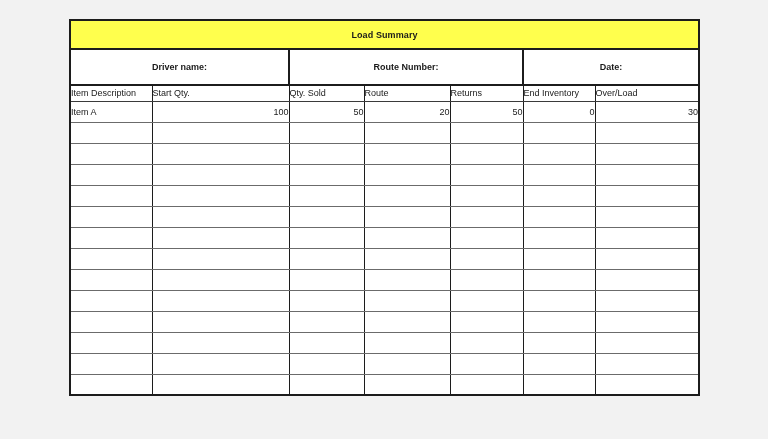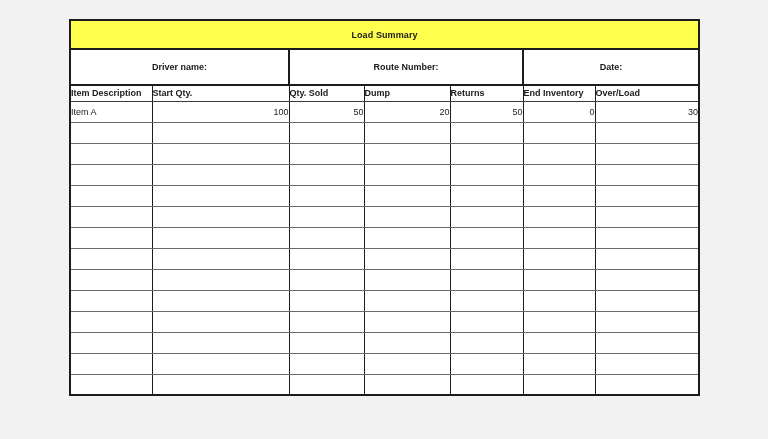--- a/index.html
+++ b/index.html
@@ -69,21 +69,21 @@
     border-left: 2px solid #1c1c1c !important;
     border-right: 2px solid #1c1c1c !important;
     border-bottom: 2px solid #1c1c1c !important;
     border-top: 2px solid #1c1c1c !important;
     margin-top: 28px;
   }
   .info-cell:first-child { border-left: 2px solid #1c1c1c !important; }
 
   
   .colhead {
-    font-weight: bold;
+    font-weight: normal;
     font-size: 8.7px;
     text-align: left;
     padding-left: 3px;
     height: 16px !important;
     border-top: 2px solid #1c1c1c !important;
     border-bottom: 1px solid #3a3a3a !important;
     border-left: 1.6px solid #1c1c1c !important;
     border-right: 1.6px solid #1c1c1c !important;
   }
 
@@ -133,21 +133,21 @@
       </tr>
       <tr>
         <td class="info-cell" colspan="2">Driver name:</td>
         <td class="info-cell" colspan="3">Route Number:</td>
         <td class="info-cell" colspan="2">Date:</td>
       </tr>
       <tr>
         <td class="colhead">Item Description</td>
         <td class="colhead">Start Qty.</td>
         <td class="colhead">Qty. Sold</td>
-        <td class="colhead">Dump</td>
+        <td class="colhead">Route</td>
         <td class="colhead">Returns</td>
         <td class="colhead">End Inventory</td>
         <td class="colhead">Over/Load</td>
       </tr>
 
       <tr class="datarow">
         <td class="c-label">Item A</td>
         <td class="c-num">100</td>
         <td class="c-num">50</td>
         <td class="c-num">20</td>

